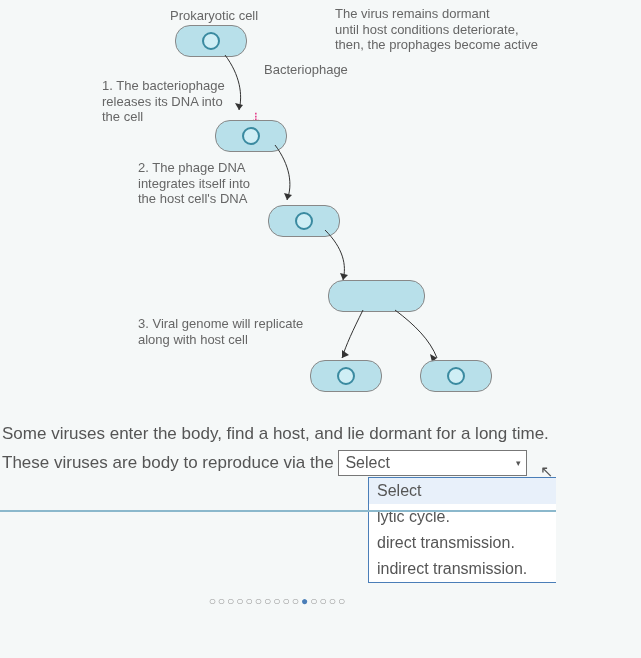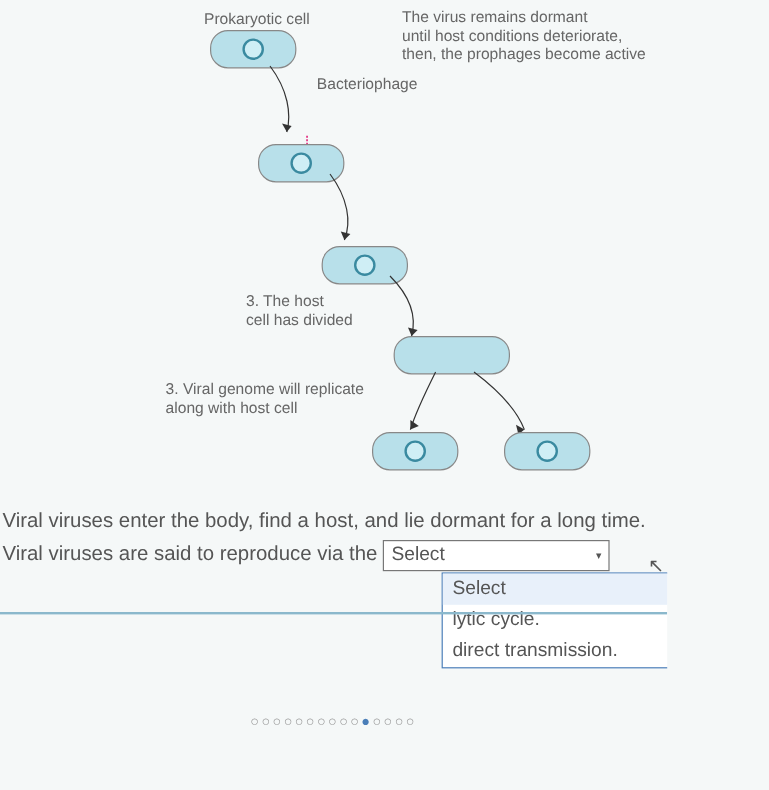--- a/index.html
+++ b/index.html
@@ -35,40 +35,44 @@
       <span class="g"></span>
     </div>
   <span class="phage" style="left:250px;top:110px">⇣</span>
   <div class="lbl" style="left:264px;top:62px">Bacteriophage</div>
 
   <svg class="ar" style="left:225px;top:55px" width="30" height="60">
       <path d="M0 0 C15 20 18 40 14 55" stroke="#333" fill="none"></path>
       <path d="M14 55 l-4 -7 l8 2 z" fill="#333"></path>
     </svg>
 
+  <div class="lbl" style="left:102px;top:78px;white-space:pre-line">1. The bacteriophage
+releases its DNA into
+the cell</div>
   <div class="cell" style="left:215px;top:120px">
       <span class="g"></span>
     </div>
 
   <svg class="ar" style="left:275px;top:145px" width="30" height="60">
       <path d="M0 0 C15 20 18 40 12 55" stroke="#333" fill="none"></path>
       <path d="M12 55 l-3 -7 l8 2 z" fill="#333"></path>
     </svg>
 
+  <div class="lbl" style="left:138px;top:160px;white-space:pre-line">2. The phage DNA
+integrates itself into
+the host cell's DNA</div>
   <div class="cell" style="left:268px;top:205px">
       <span class="g"></span>
     </div>
 
   <svg class="ar" style="left:325px;top:230px" width="35" height="55">
       <path d="M0 0 C18 18 22 35 18 50" stroke="#333" fill="none"></path>
       <path d="M18 50 l-3 -7 l8 2 z" fill="#333"></path>
     </svg>
 
-  <div class="lbl" style="left:205px;top:243px;white-space:pre-line">3. The host
-cell has divided</div>
   <div class="dbl" style="left:328px;top:280px">
       <span class="g"></span>
       <span class="g"></span>
     </div>
 
   <svg class="ar" style="left:348px;top:310px" width="30" height="50">
       <path d="M15 0 C5 20 -2 35 -6 48" stroke="#333" fill="none"></path>
       <path d="M-6 48 l0 -8 l7 5 z" fill="#333"></path>
     </svg>
   <svg class="ar" style="left:395px;top:310px" width="50" height="50">
@@ -78,31 +82,32 @@
 
   <div class="lbl" style="left:138px;top:316px;white-space:pre-line">3. Viral genome will replicate
 along with host cell</div>
   <div class="cell" style="left:310px;top:360px">
       <span class="g"></span>
     </div>
   <div class="cell" style="left:420px;top:360px">
       <span class="g"></span>
     </div>
 
-  <div class="q" style="top:424px;left:0;padding:0 2px">Viral viruses enter the body, find a host, and lie dormant for a long time.</div>
+  <div class="q" style="top:424px;left:0;padding:0 2px">Some viruses enter the body, find a host, and lie dormant for a long time.</div>
   <div class="q" style="top:450px;left:0;padding:0 2px">
-    <span>Viral viruses are said to reproduce via the</span>
+    <span>These viruses are body to reproduce via the</span>
     <span class="sel">
       <span>Select</span>
       <span class="caret">▾</span>
     </span>
   </div>
   <span class="cursor" style="left:540px;top:462px">↖</span>
 
   <div class="dd" style="left:368px;top:477px;width:192px">
     <div class="sel0">Select</div>
     <div>lytic cycle.</div>
     <div>direct transmission.</div>
+    <div>indirect transmission.</div>
   </div>
 
   <div class="hr" style="top:510px"></div>
   <div class="pager" style="top:594px">○○○○○○○○○○<span class="cur">●</span>○○○○</div>
 </div>
 
 </body></html>

